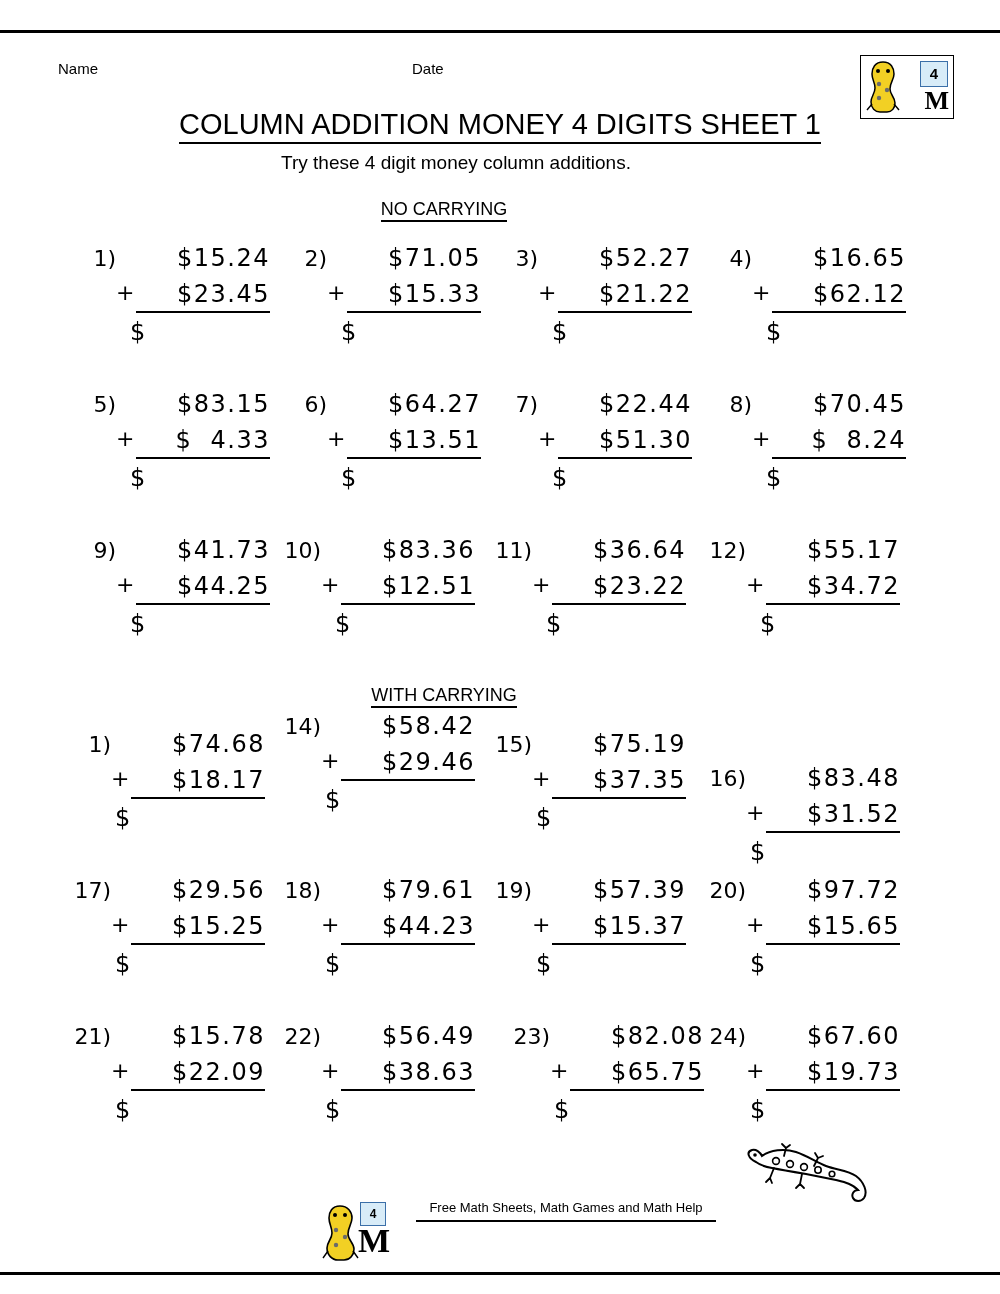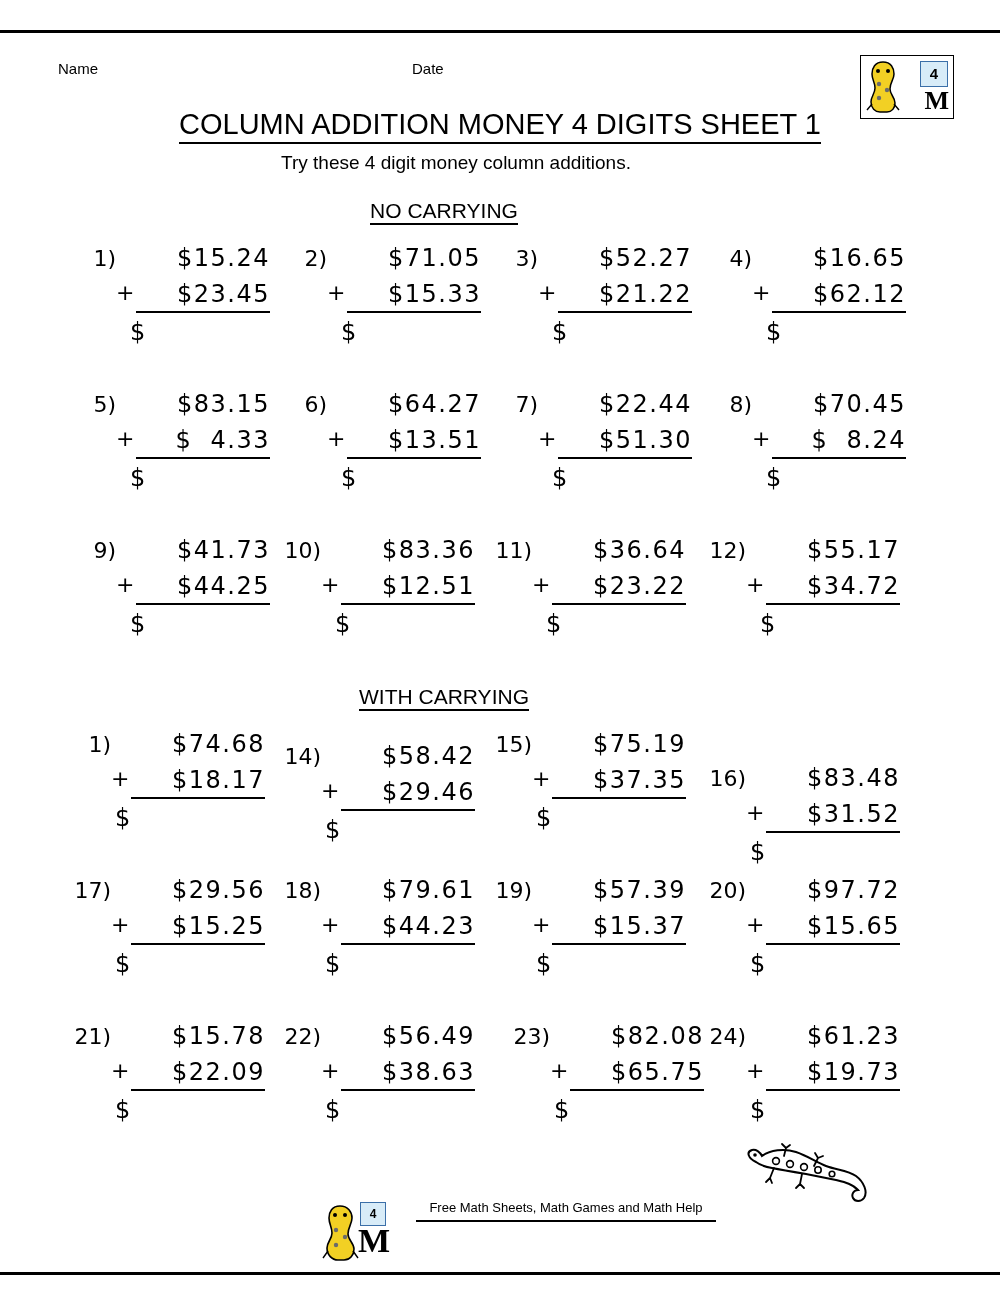--- a/index.html
+++ b/index.html
@@ -106,21 +106,21 @@
     width: 912px;
     text-align: center;
     font-size: 19px;
     font-family: "Liberation Sans", sans-serif;
   }
   .section-head {
     position: absolute;
     width: 888px;
     left: 0;
     text-align: center;
-    font-size: 21px;
+    font-size: 18px;
     font-family: "Liberation Sans", sans-serif;
   }
   .section-head span {
     border-bottom: 2px solid #000;
     padding-bottom: 1px;
   }
   #sec-nocarry { top: 199px; }
   #sec-carry { top: 685px; }
 
   .problem {
@@ -370,21 +370,21 @@
   <div class="ans">$</div>
 </div>
 
 <div class="problem" style="left:65px; top:730px;">
   <div class="num">1)</div>
   <div class="top-row">$74.68</div>
   <div class="plus">+</div>
   <div class="bot-row">$18.17</div>
   <div class="ans" style="left:50px;">$</div>
 </div>
-<div class="problem" style="left:275px; top:742px;">
+<div class="problem" style="left:275px; top:712px;">
   <div class="num">14)</div>
   <div class="top-row">$58.42</div>
   <div class="plus">+</div>
   <div class="bot-row">$29.46</div>
   <div class="ans" style="left:50px;">$</div>
 </div>
 <div class="problem" style="left:486px; top:730px;">
   <div class="num">15)</div>
   <div class="top-row">$75.19</div>
   <div class="plus">+</div>
@@ -444,21 +444,21 @@
 </div>
 <div class="problem" style="left:504px; top:1022px;">
   <div class="num">23)</div>
   <div class="top-row">$82.08</div>
   <div class="plus">+</div>
   <div class="bot-row">$65.75</div>
   <div class="ans" style="left:50px;">$</div>
 </div>
 <div class="problem" style="left:700px; top:1022px;">
   <div class="num">24)</div>
-  <div class="top-row">$61.23</div>
+  <div class="top-row">$67.60</div>
   <div class="plus">+</div>
   <div class="bot-row">$19.73</div>
   <div class="ans" style="left:50px;">$</div>
 </div>
 
 <svg class="lizard" viewBox="0 0 140 70">
   <path d="M16 26 C8 22 6 16 12 14 C16 13 20 16 22 20 C30 14 44 12 56 16 C68 20 76 26 86 30 C96 34 108 34 116 40 C124 46 128 56 124 62 C121 66 115 66 113 62 C111 58 114 54 118 54 C113 48 104 46 96 44 C86 42 76 40 66 38 C54 36 42 34 32 32 C26 31 20 29 16 26 Z" fill="#ffffff" stroke="#000" stroke-width="2"></path>
   <circle cx="15" cy="19" r="1.8" fill="#000"></circle>
   <circle cx="36" cy="25" r="3.4" fill="none" stroke="#000" stroke-width="1.6"></circle>
   <circle cx="50" cy="28" r="3.4" fill="none" stroke="#000" stroke-width="1.6"></circle>

